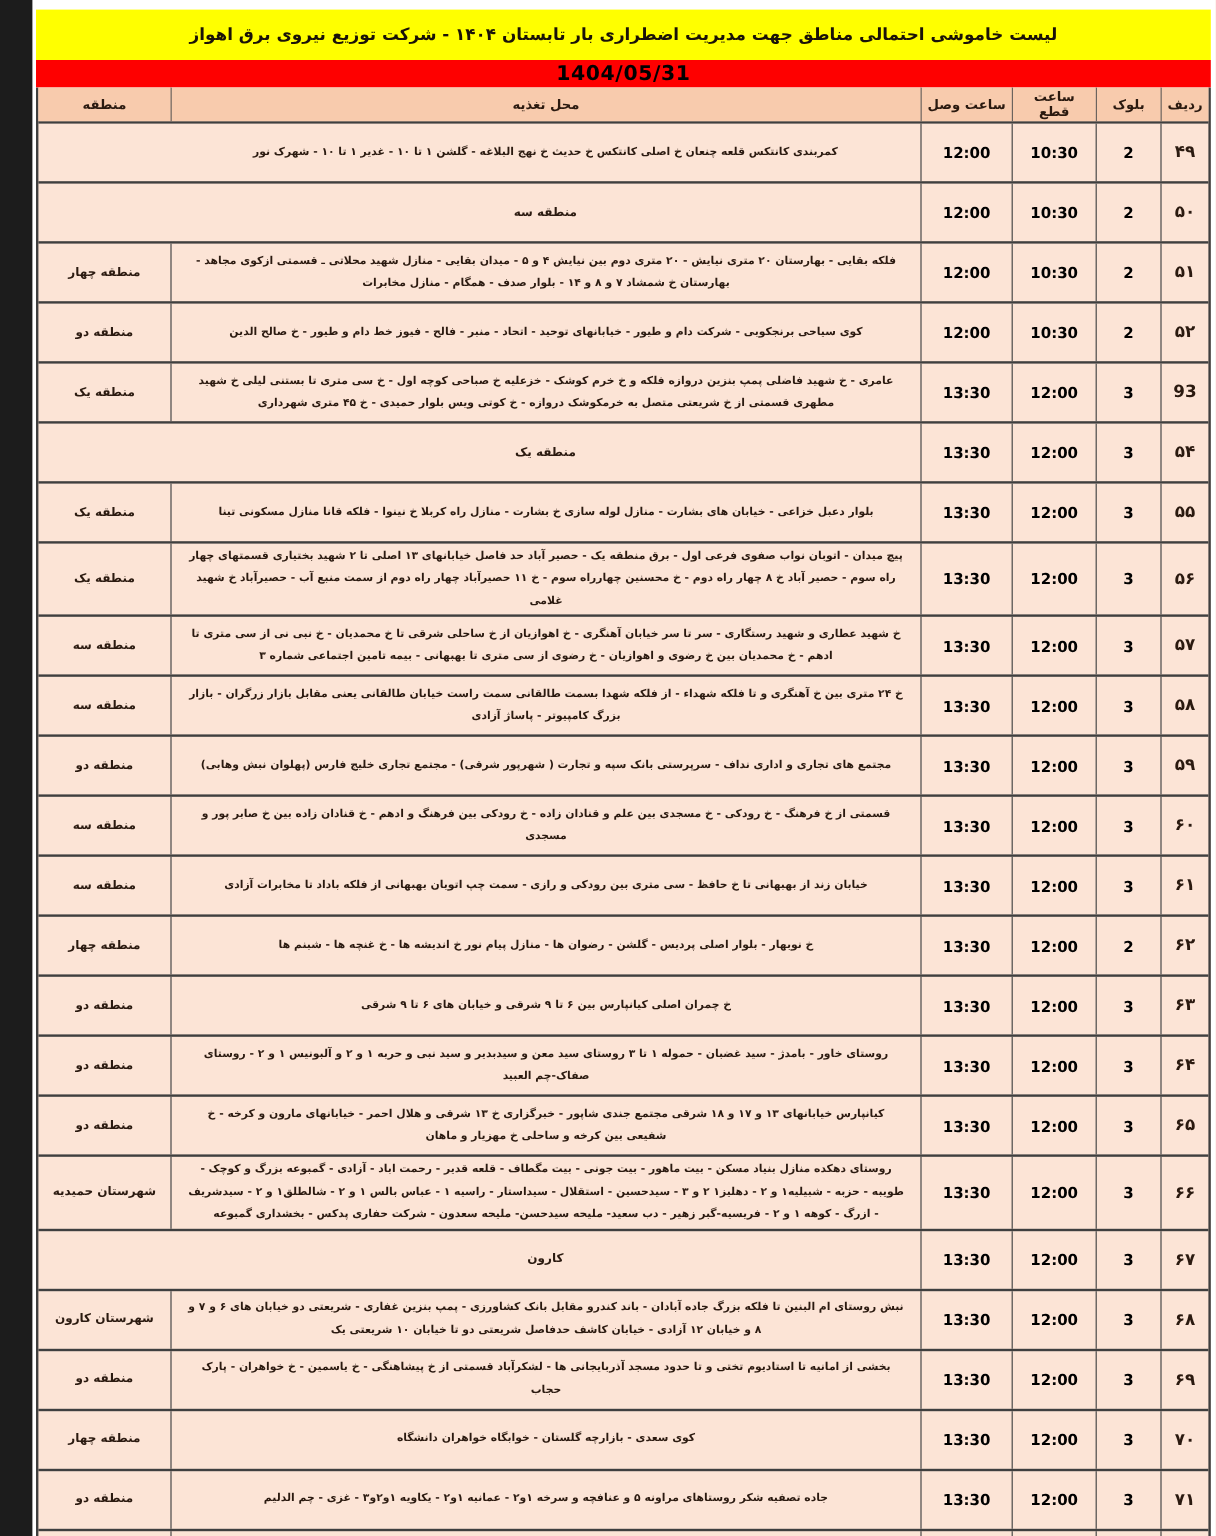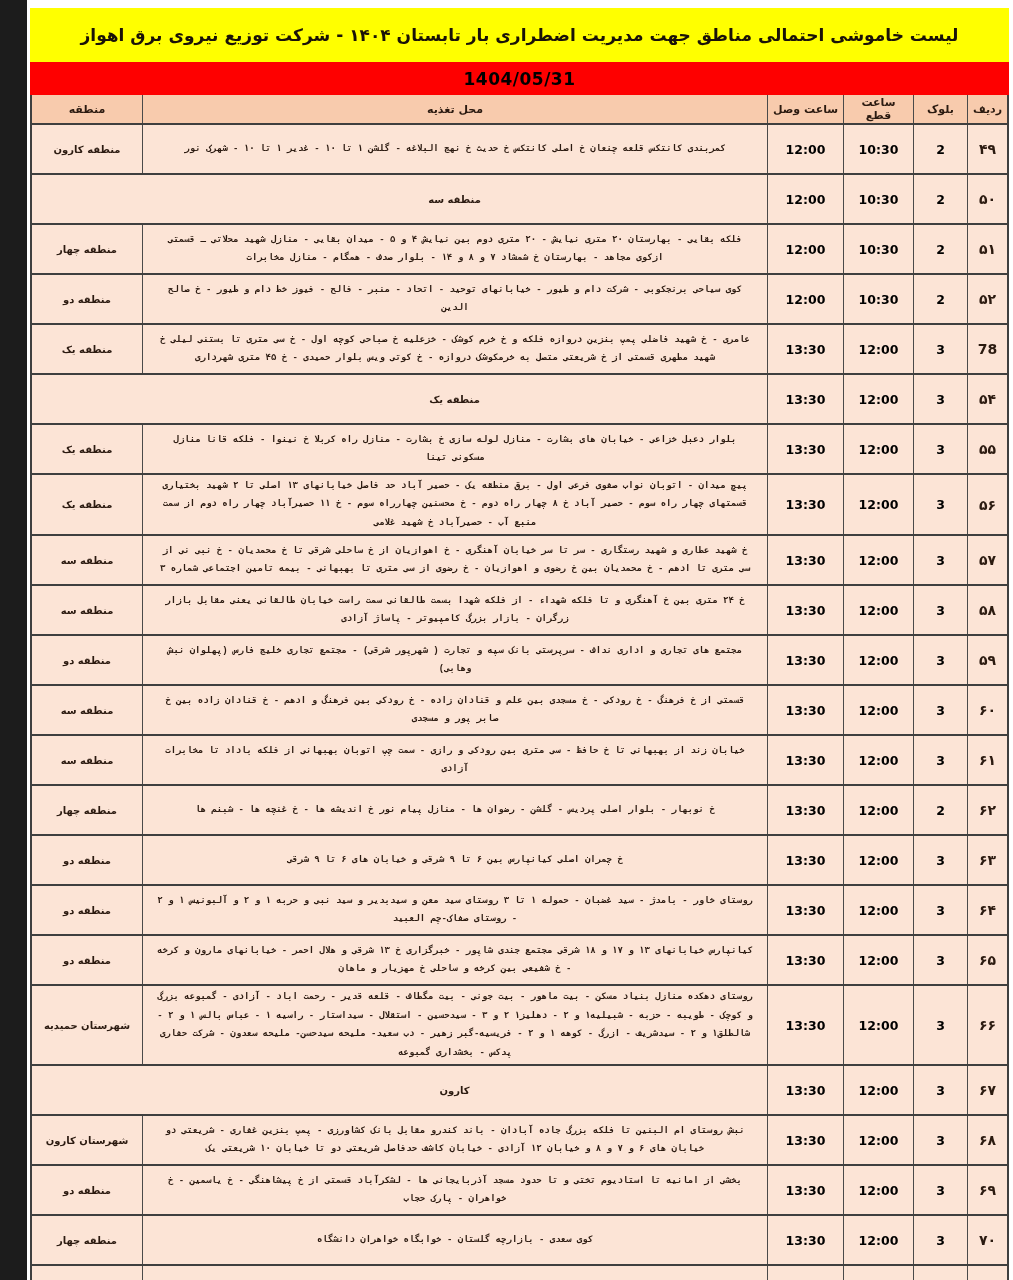--- a/index.html
+++ b/index.html
@@ -5,26 +5,26 @@
   html,body{margin:0;padding:0;}
   body{
     width:1013px;height:1280px;overflow:hidden;background:#ffffff;
     font-family:"DejaVu Sans",sans-serif;
     display:flex;flex-direction:row-reverse;
   }
   .right-strip{width:27px;height:1280px;background:#1c1c1c;flex:0 0 27px;}
   .content{flex:1;padding:8px 4px 0 3px;box-sizing:border-box;direction:rtl;}
   .banner-title{
     background:var(--yellow,#ffff00);
-    height:54px;display:flex;align-items:center;justify-content:center;
-    font-size:17px;font-weight:bold;color:#1a1208;text-align:center;
+    height:42px;display:flex;align-items:center;justify-content:center;
+    font-size:14px;font-weight:bold;color:#1a1208;text-align:center;
   }
   .banner-date{
     background:var(--red,#fe0000);
-    height:33px;display:flex;align-items:center;justify-content:center;
+    height:23px;display:flex;align-items:center;justify-content:center;
     font-size:17px;font-weight:bold;color:#000;letter-spacing:.5px;
     font-family:"DejaVu Sans",sans-serif;
   }
   .table{
     border:2px solid #3f3f3f;border-top:none;background:var(--cellbg,#fce4d6);
   }
   .tr{
     display:grid;
     grid-template-columns:40px 54px 70px 76px 1fr 110px;
     border-bottom:2px solid #3f3f3f;
@@ -33,21 +33,21 @@
   .tr:last-child{border-bottom:none;}
   .tr.head{min-height:22px;}
   .td{
     display:flex;align-items:center;justify-content:center;
     text-align:center;padding:2px 6px;box-sizing:border-box;
     border-left:1px solid #4a4a4a;
     color:#2b1a10;font-weight:bold;
   }
   .tr .td:last-child{border-left:none;}
   .head .td{background:var(--headbg,#f8cbad);font-size:11px;padding:1px 4px;}
-  .td.feed{font-size:9px;line-height:2.05;padding:2px 12px;font-family:Liberation Mono, monospace;}
+  .td.feed{font-size:9px;line-height:2.05;padding:2px 12px;}
   .td.region{font-size:10px;}
   .td.rownum{font-size:14px;}
   .td.num{font-size:12.5px;color:#000;direction:ltr;}
 </style>
 </head>
 <body>
 
 <div class="right-strip" style="background: rgb(28, 28, 28);"></div>
 
 <div class="content">
@@ -67,21 +67,20 @@
       <div class="td">محل تغذیه</div>
       <div class="td">منطقه</div>
     </div>
     <div id="rows-container">
         <div class="tr">
           <div class="td rownum">۴۹</div>
           <div class="td num">2</div>
           <div class="td num">10:30</div>
           <div class="td num">12:00</div>
           <div class="td feed">کمربندی کانتکس قلعه چنعان خ اصلی کانتکس خ حدیث خ نهج البلاغه - گلشن ۱ تا ۱۰ - غدیر ۱ تا ۱۰ - شهرک نور</div>
-          <div class="td region">منطقه کارون</div>
         </div>
         <div class="tr">
           <div class="td rownum">۵۰</div>
           <div class="td num">2</div>
           <div class="td num">10:30</div>
           <div class="td num">12:00</div>
           <div class="td region">منطقه سه</div>
         </div>
         <div class="tr">
           <div class="td rownum">۵۱</div>
@@ -93,21 +92,21 @@
         </div>
         <div class="tr">
           <div class="td rownum">۵۲</div>
           <div class="td num">2</div>
           <div class="td num">10:30</div>
           <div class="td num">12:00</div>
           <div class="td feed">کوی سیاحی برنجکوبی - شرکت دام و طیور - خیابانهای توحید - اتحاد - منبر - فالح - فیوز خط دام و طیور - خ صالح الدین</div>
           <div class="td region">منطقه دو</div>
         </div>
         <div class="tr">
-          <div class="td rownum">78</div>
+          <div class="td rownum">93</div>
           <div class="td num">3</div>
           <div class="td num">12:00</div>
           <div class="td num">13:30</div>
           <div class="td feed">عامری - خ شهید فاضلی پمپ بنزین دروازه فلکه و خ خرم کوشک - خزعلیه خ صباحی کوچه اول - خ سی متری تا بستنی لیلی خ شهید مطهری قسمتی از خ شریعتی متصل به خرمکوشک دروازه - خ کوتی ویس بلوار حمیدی - خ ۴۵ متری شهرداری</div>
           <div class="td region">منطقه یک</div>
         </div>
         <div class="tr">
           <div class="td rownum">۵۴</div>
           <div class="td num">3</div>
           <div class="td num">12:00</div>

